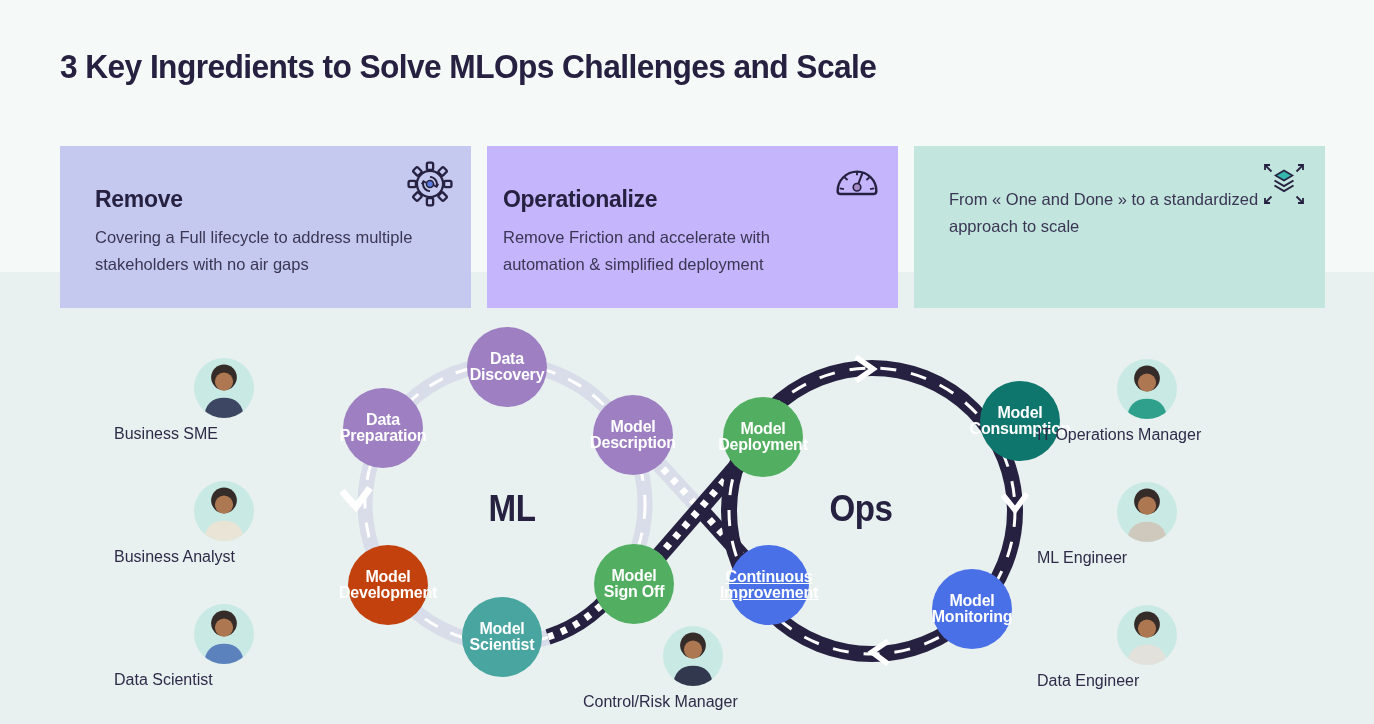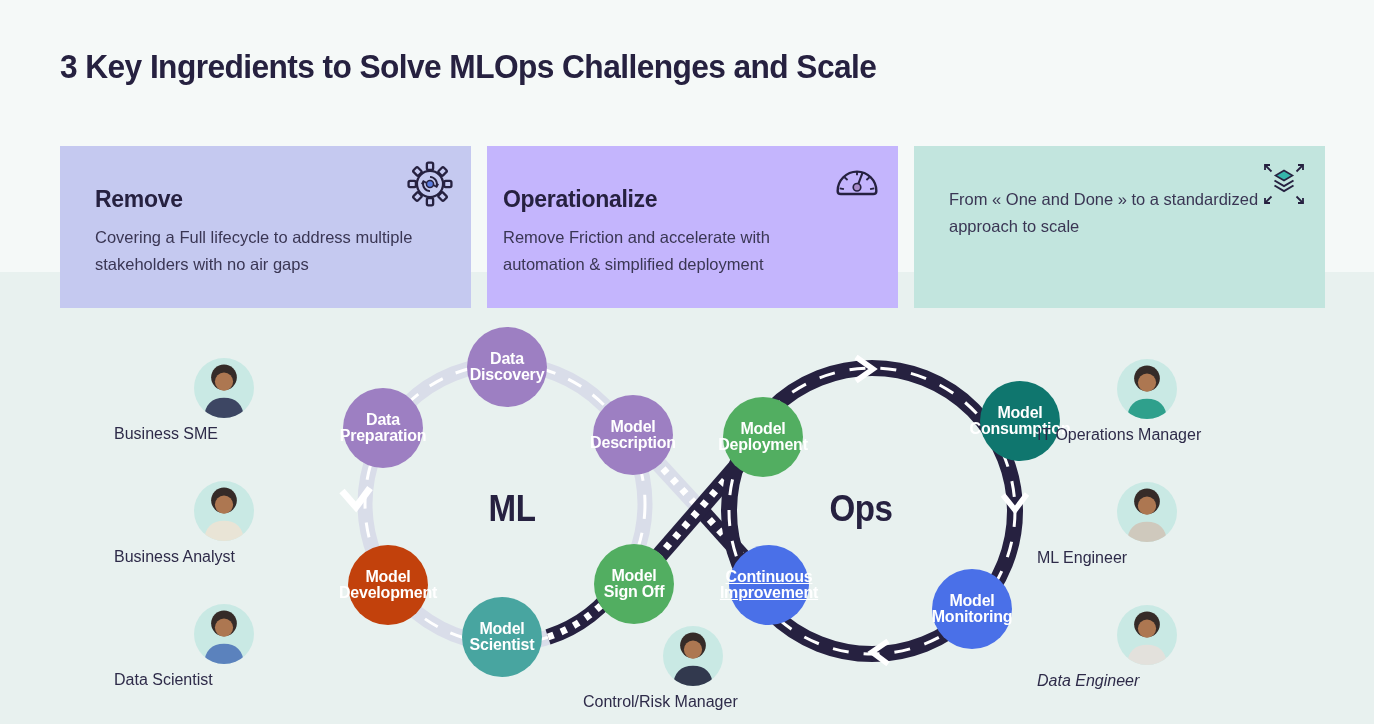--- a/index.html
+++ b/index.html
@@ -233,21 +233,21 @@
   <div class="persona-label">IT Operations Manager</div>
 </div>
 <div class="persona v5" style="left:1037px; top:482px;">
   <div class="avatar"><svg viewBox="0 0 56 56" width="60" height="60">
         <circle class="sil-hair" cx="28" cy="18" r="12"></circle>
         <circle class="sil-face" cx="28" cy="22" r="8.5"></circle>
         <path class="sil-shirt" d="M9 56 Q11 37 28 37 Q45 37 47 56 Z"></path>
       </svg></div>
   <div class="persona-label">ML Engineer</div>
 </div>
-<div class="persona v6" style="left:1037px; top:605px;font-style:italic;">
+<div class="persona v6" style="left:1037px; top:605px;">
   <div class="avatar"><svg viewBox="0 0 56 56" width="60" height="60">
         <circle class="sil-hair" cx="28" cy="18" r="12"></circle>
         <circle class="sil-face" cx="28" cy="22" r="8.5"></circle>
         <path class="sil-shirt" d="M9 56 Q11 37 28 37 Q45 37 47 56 Z"></path>
       </svg></div>
   <div class="persona-label">Data Engineer</div>
 </div>
 
 <div class="persona v7" style="left:583px; top:626px;">
   <div class="avatar"><svg viewBox="0 0 56 56" width="60" height="60">

